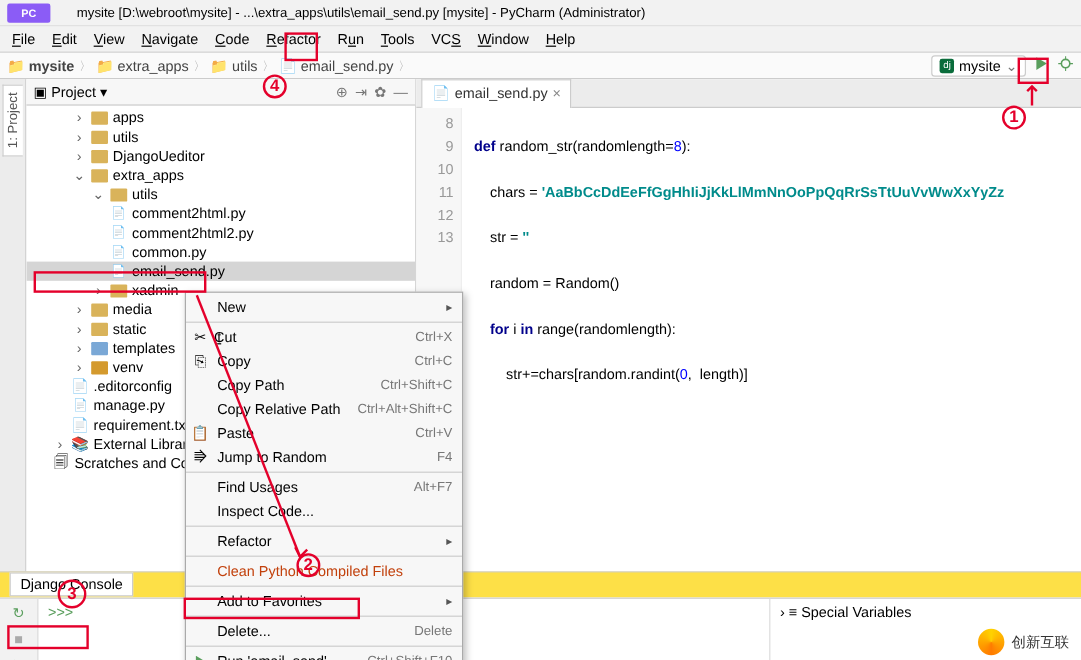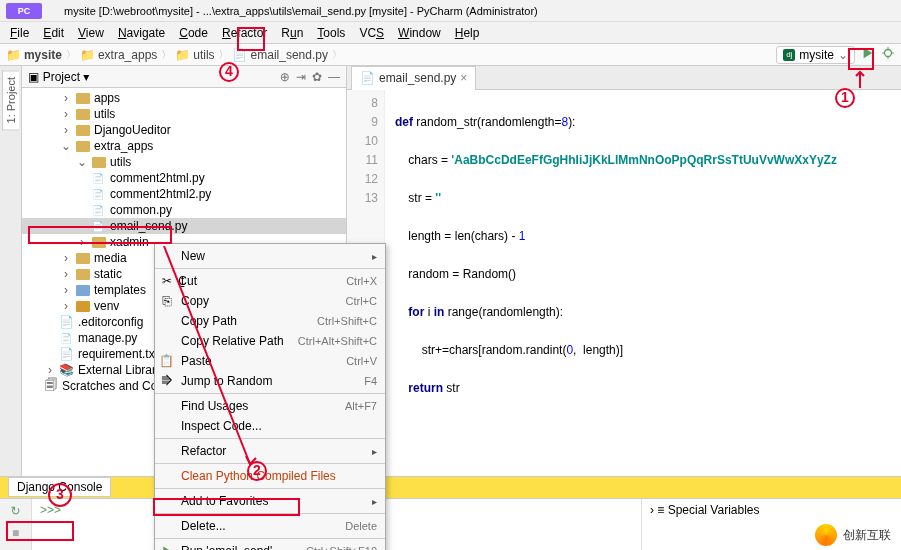--- a/index.html
+++ b/index.html
@@ -241,25 +241,23 @@
           <div>9</div>
         <div>10</div>
           <div>11</div>
           <div>12</div>
         <div>13</div>
       </div>
       <div class="code">
 <div><span class="kw">def</span> <span>random_str</span><span>(randomlength=</span><span class="num">8</span><span>):</span></div>
 <div><span>    chars = </span><span class="str">'AaBbCcDdEeFfGgHhIiJjKkLlMmNnOoPpQqRrSsTtUuVvWwXxYyZz</span></div>
 <div><span>    str = </span><span class="str">''</span></div>
-<div><span>    length = </span><span>len</span><span>(chars) - </span><span class="num">1</span></div>
 <div><span>    random = Random()</span></div>
 <div><span>    </span><span class="kw">for</span><span> i </span><span class="kw">in</span><span> </span><span>range</span><span>(randomlength):</span></div>
 <div><span>        str+=chars[random.randint(</span><span class="num">0</span><span>,  length)]</span></div>
-<div><span class="kw">    return</span><span> str</span></div>
 <div>&nbsp;</div>
 <div>&nbsp;</div>
 
 
 
       </div>
     </div>
   </div>
 </div>
 

